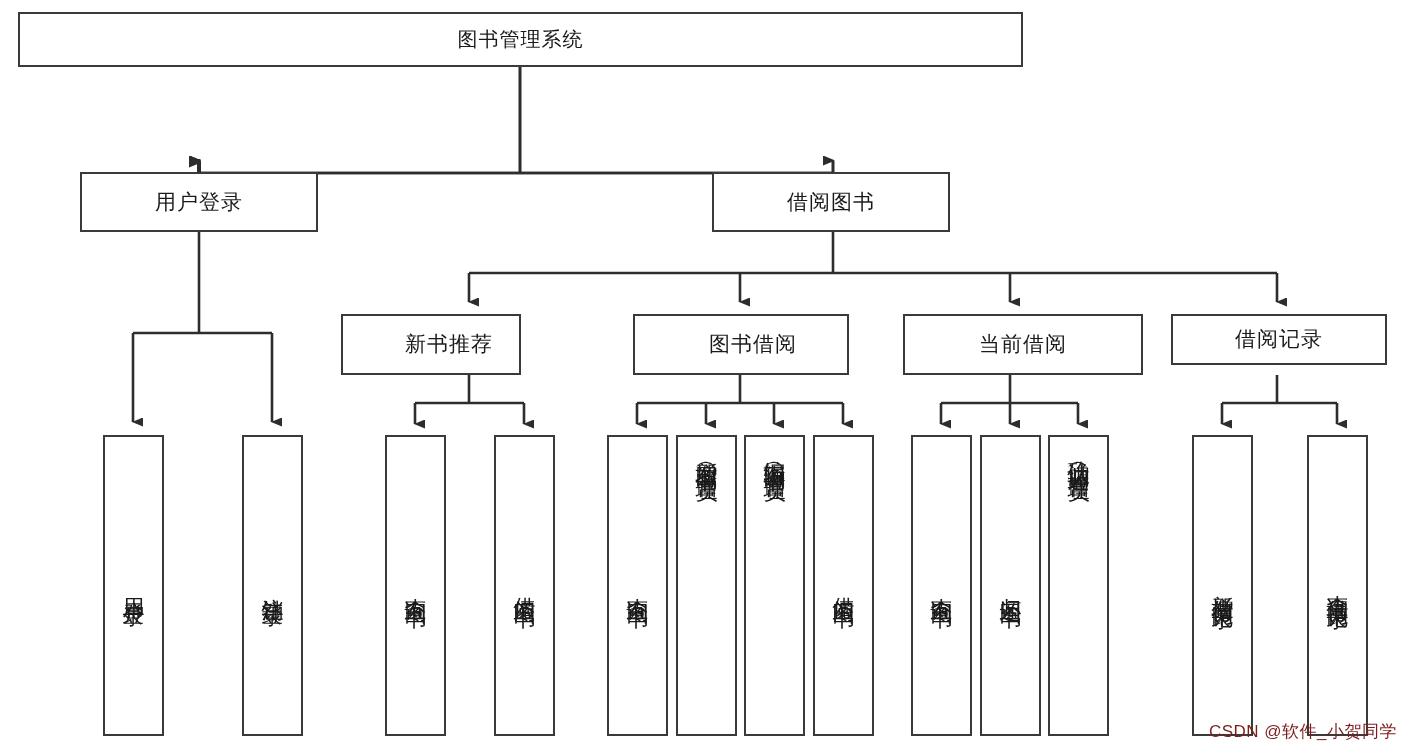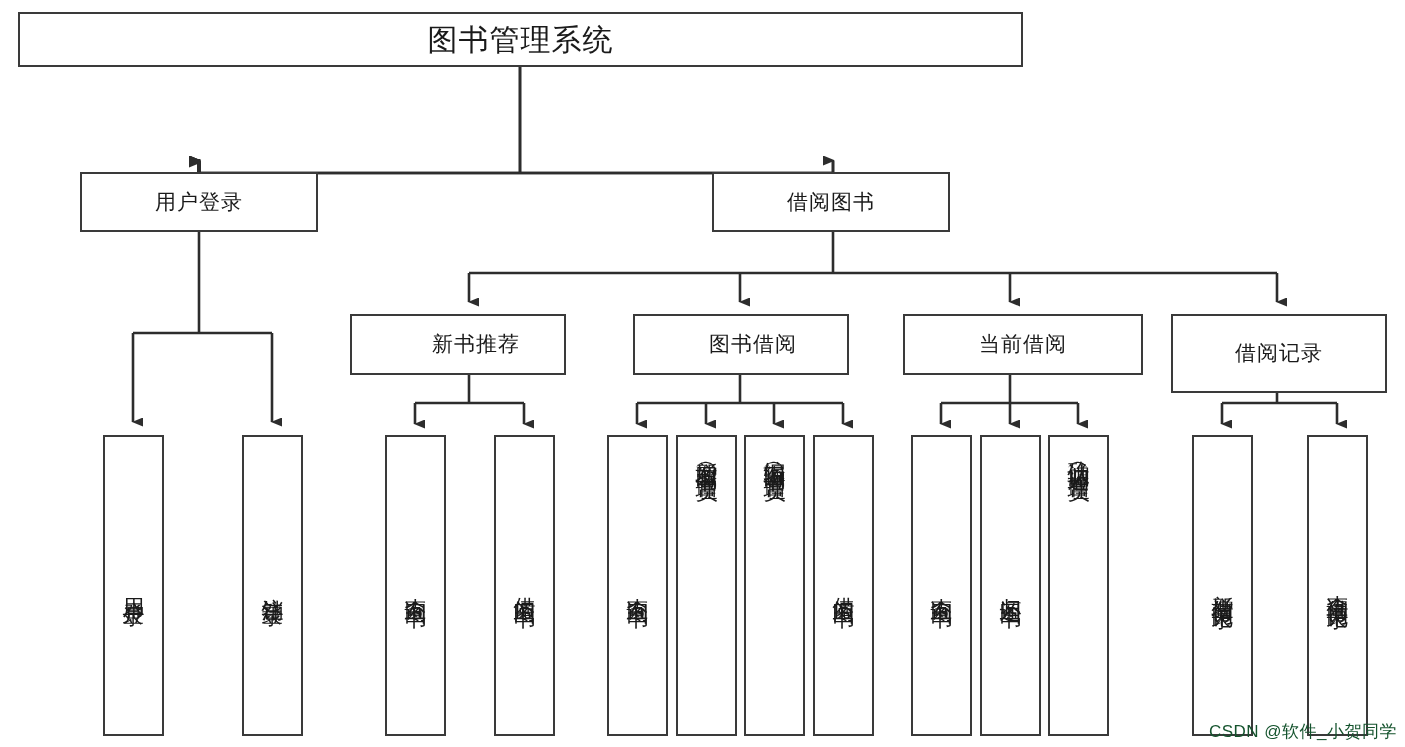--- a/index.html
+++ b/index.html
@@ -36,21 +36,21 @@
     text-align: center;
     color: #1a1a1a;
   }
   .node-label {
     font-size: 21px;
     line-height: 1.25;
     letter-spacing: 1px;
     white-space: nowrap;
     color: #1a1a1a;
   }
-  .node-root .node-label { font-size: 30px; }
+  .node-root .node-label { font-size: 20px; }
   .node-l2 .node-label { font-size: 21px; }
   .leaf-box {
     position: absolute;
     box-sizing: border-box;
     background: #ffffff;
     border: 2.5px solid #3a3a3a;
     display: flex;
     align-items: flex-start;
     justify-content: center;
     overflow: hidden;
@@ -64,21 +64,21 @@
     line-height: 1;
     color: #1a1a1a;
     padding: 6px 0;
     white-space: nowrap;
   }
   .watermark {
     position: absolute;
     right: 8px;
     bottom: 4px;
     font-size: 17px;
-    color: #14532d;
+    color: #7f1d1d;
     letter-spacing: 0.5px;
     white-space: nowrap;
     user-select: none;
   }
 </style>
 </head>
 <body>
 
 <div id="diagram-root">
 
@@ -173,33 +173,33 @@
   </div>
 
   <div class="node-box node-l2" style="left:80px; top:172px; width:238px; height:60px;">
     <span class="node-label">用户登录</span>
   </div>
 
   <div class="node-box node-l2" style="left:712px; top:172px; width:238px; height:60px;">
     <span class="node-label">借阅图书</span>
   </div>
 
-  <div class="node-box node-l2" style="left:350px; top:314px; width:216px; height:61px;padding-left:36px;">
+  <div class="node-box node-l2" style="left:341px; top:314px; width:180px; height:61px;padding-left:36px;">
     <span class="node-label">新书推荐</span>
   </div>
 
   <div class="node-box node-l2" style="left:633px; top:314px; width:216px; height:61px;padding-left:24px;">
     <span class="node-label">图书借阅</span>
   </div>
 
   <div class="node-box node-l2" style="left:903px; top:314px; width:240px; height:61px;">
     <span class="node-label">当前借阅</span>
   </div>
 
-  <div class="node-box node-l2" style="left:1171px; top:314px; width:216px; height:79px;">
+  <div class="node-box node-l2" style="left:1171px; top:314px; width:216px; height:51px;">
     <span class="node-label">借阅记录</span>
   </div>
 
   <div class="leaf-box center-v" style="left:103px; top:435px; width:61px; height:301px;">
     <span class="leaf-label">用户登录</span>
   </div>
 
   <div class="leaf-box center-v" style="left:242px; top:435px; width:61px; height:301px;">
     <span class="leaf-label">注销登录</span>
   </div>

